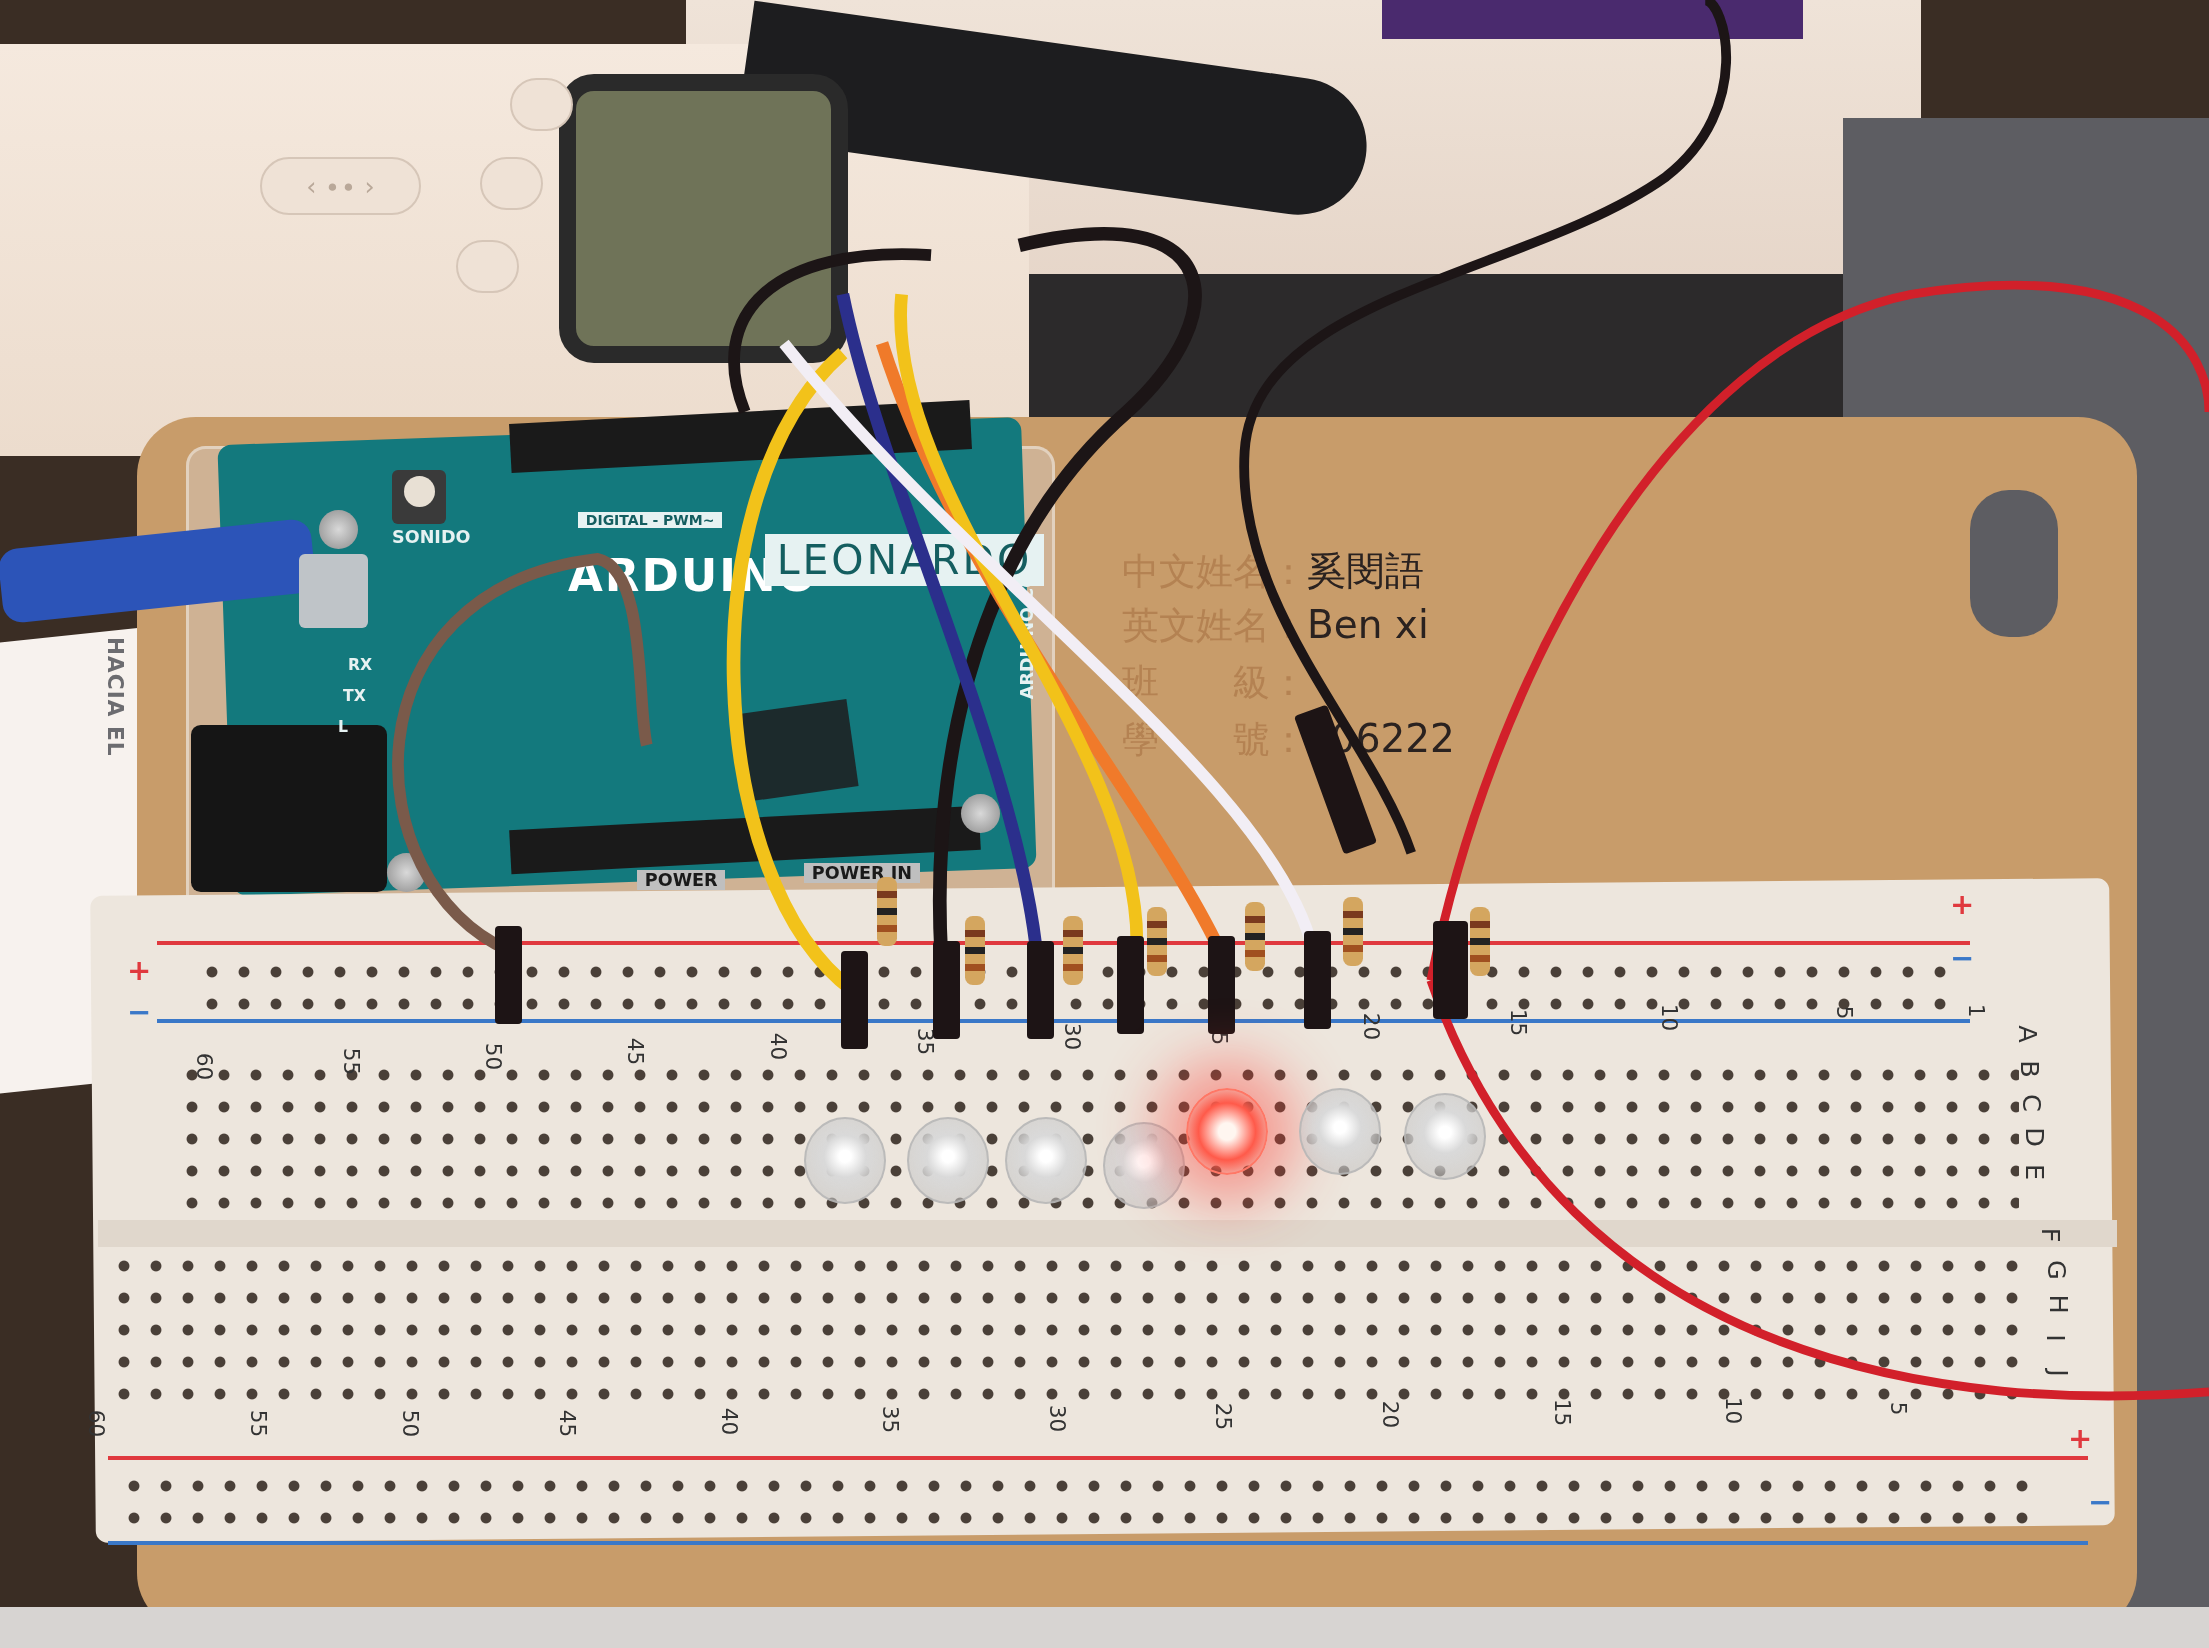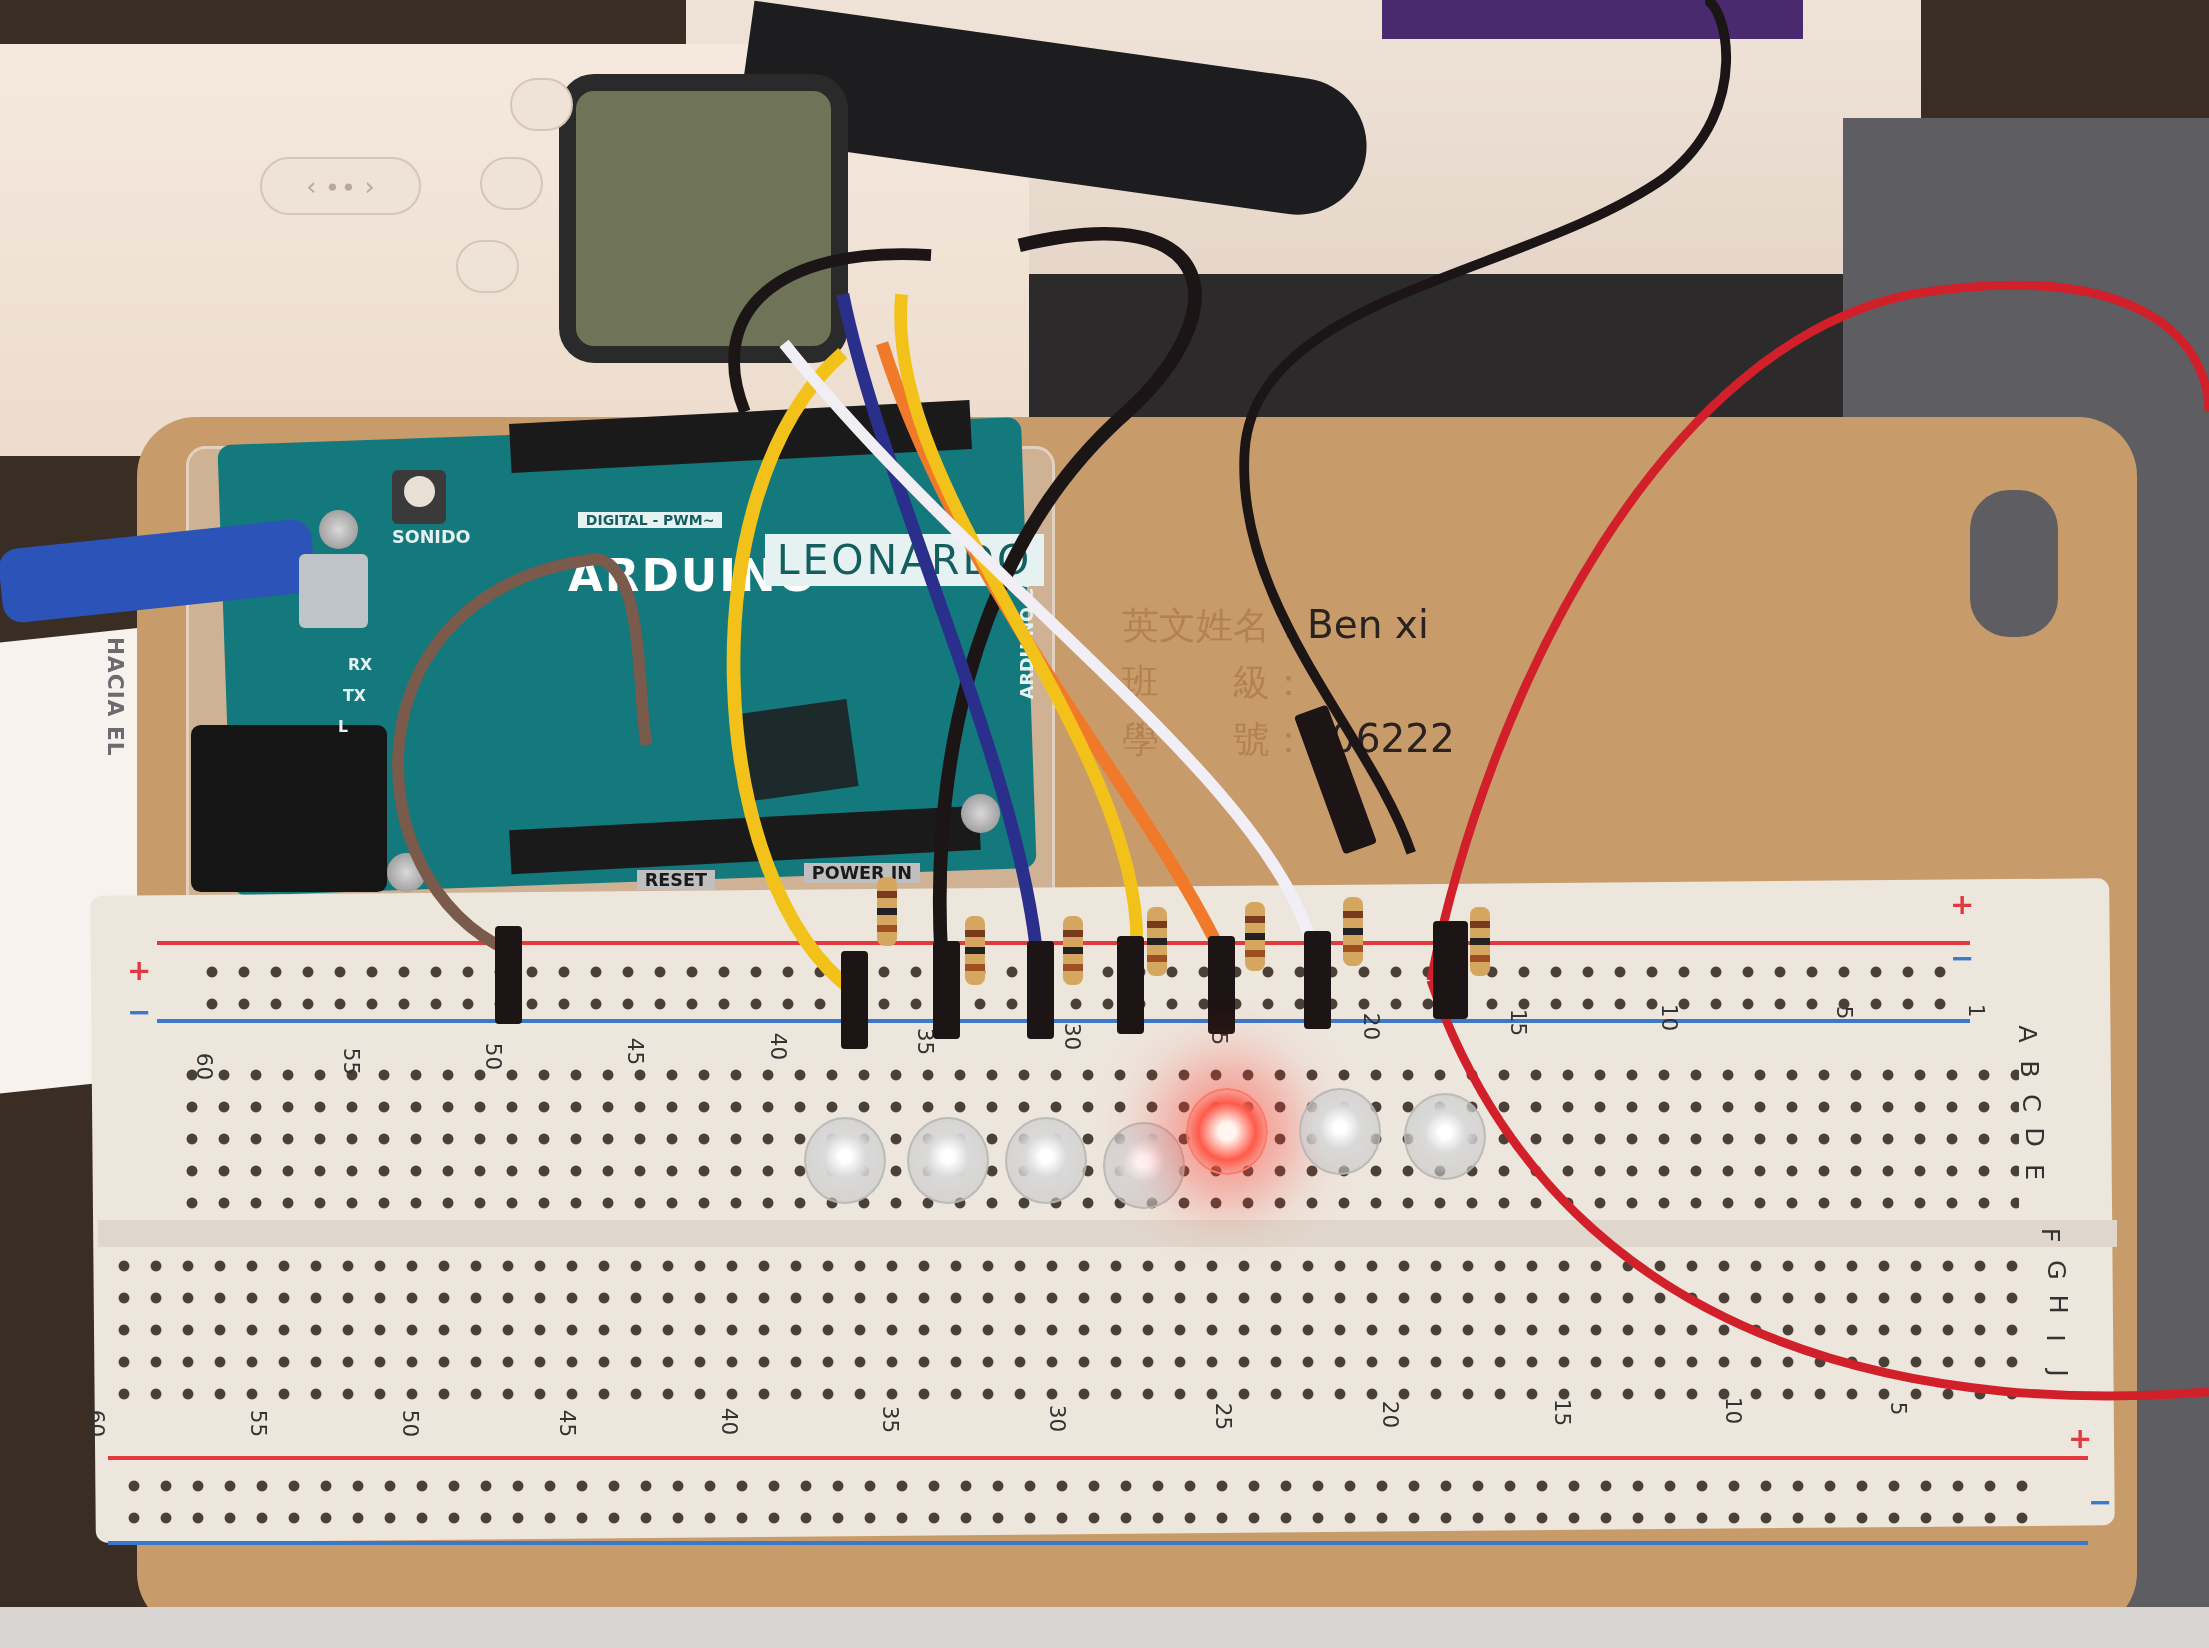--- a/index.html
+++ b/index.html
@@ -77,40 +77,43 @@
 <div class="abs" id="paper-text">
   <div>BE REDIRECTED TOWARDS THE LISTENER</div>
   <div>ORIENTATION DU SON VERS L'AUDITEUR</div>
   <div>ORIENTACION DEL SONIDO HACIA EL</div>
 </div>
 
 <div class="abs" id="wood-board"></div>
 <div class="abs" id="wood-slot"></div>
 
 <div class="abs" id="nameplate">
+  <div class="np-row" style="top:0;">
+    <span>中文姓名：</span><span class="np-val">奚閔語</span>
+  </div>
   <div class="np-row" style="top:57px;">
     <span>英文姓名：</span><span class="np-val">Ben xi</span>
   </div>
   <div class="np-row" style="top:114px;">
     <span>班　　級：</span><span class="np-val"></span>
   </div>
   <div class="np-row" style="top:171px;">
     <span>學　　號：</span><span class="np-val">T06222</span>
   </div>
 </div>
 
 <div class="abs" id="arduino-acrylic"></div>
 <div class="abs" id="arduino"></div>
 <div class="abs header" style="left:510px;top:412px;width:461px;height:49px;transform:rotate(-3deg);"></div>
 <div class="abs header" style="left:510px;top:818px;width:470px;height:44px;transform:rotate(-3deg);"></div>
 <div class="abs" id="digital-label">DIGITAL - PWM~</div>
 <div class="abs" id="logo-text">ARDUINO</div>
 <div class="abs" id="model-text">LEONARDO</div>
 <div class="abs pin-label" style="left:965px;top:627px;transform:rotate(-90deg);font-size:17.6px;">ARDUINO.CC</div>
-<div class="abs" id="power-label">RESET</div>
+<div class="abs" id="power-label">POWER</div>
 <div class="abs" id="analog-label">POWER IN</div>
 <div class="abs" id="reset-btn"></div>
 <div class="abs" id="reset-cap"></div>
 <div class="abs" id="reset-label">SONIDO</div>
 <div class="abs" id="usb-cable"></div>
 <div class="abs" id="usb-port"></div>
 <div class="abs" id="dc-jack"></div>
 <div class="abs" id="chip"></div>
 <div class="abs screw" style="left:319px;top:510px;"></div>
 <div class="abs screw" style="left:387px;top:853px;"></div>

